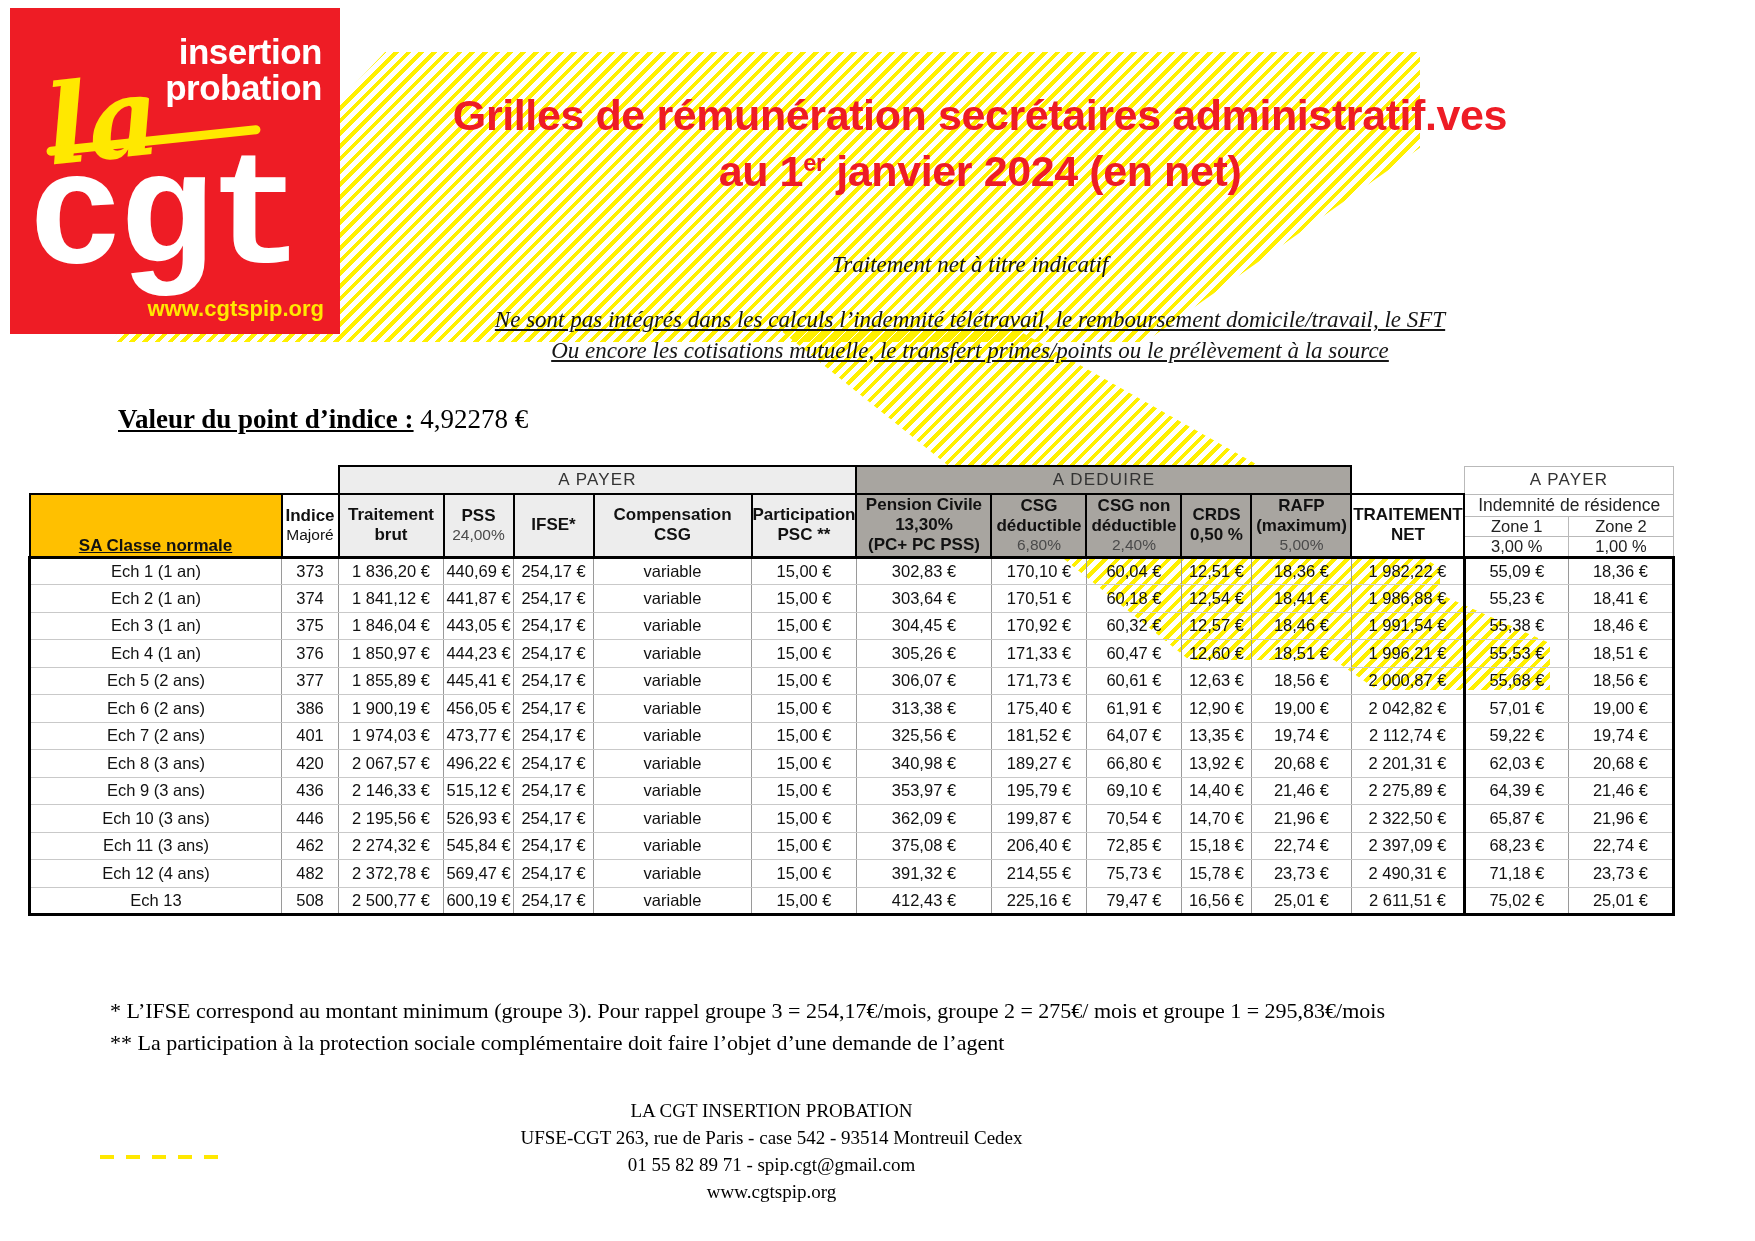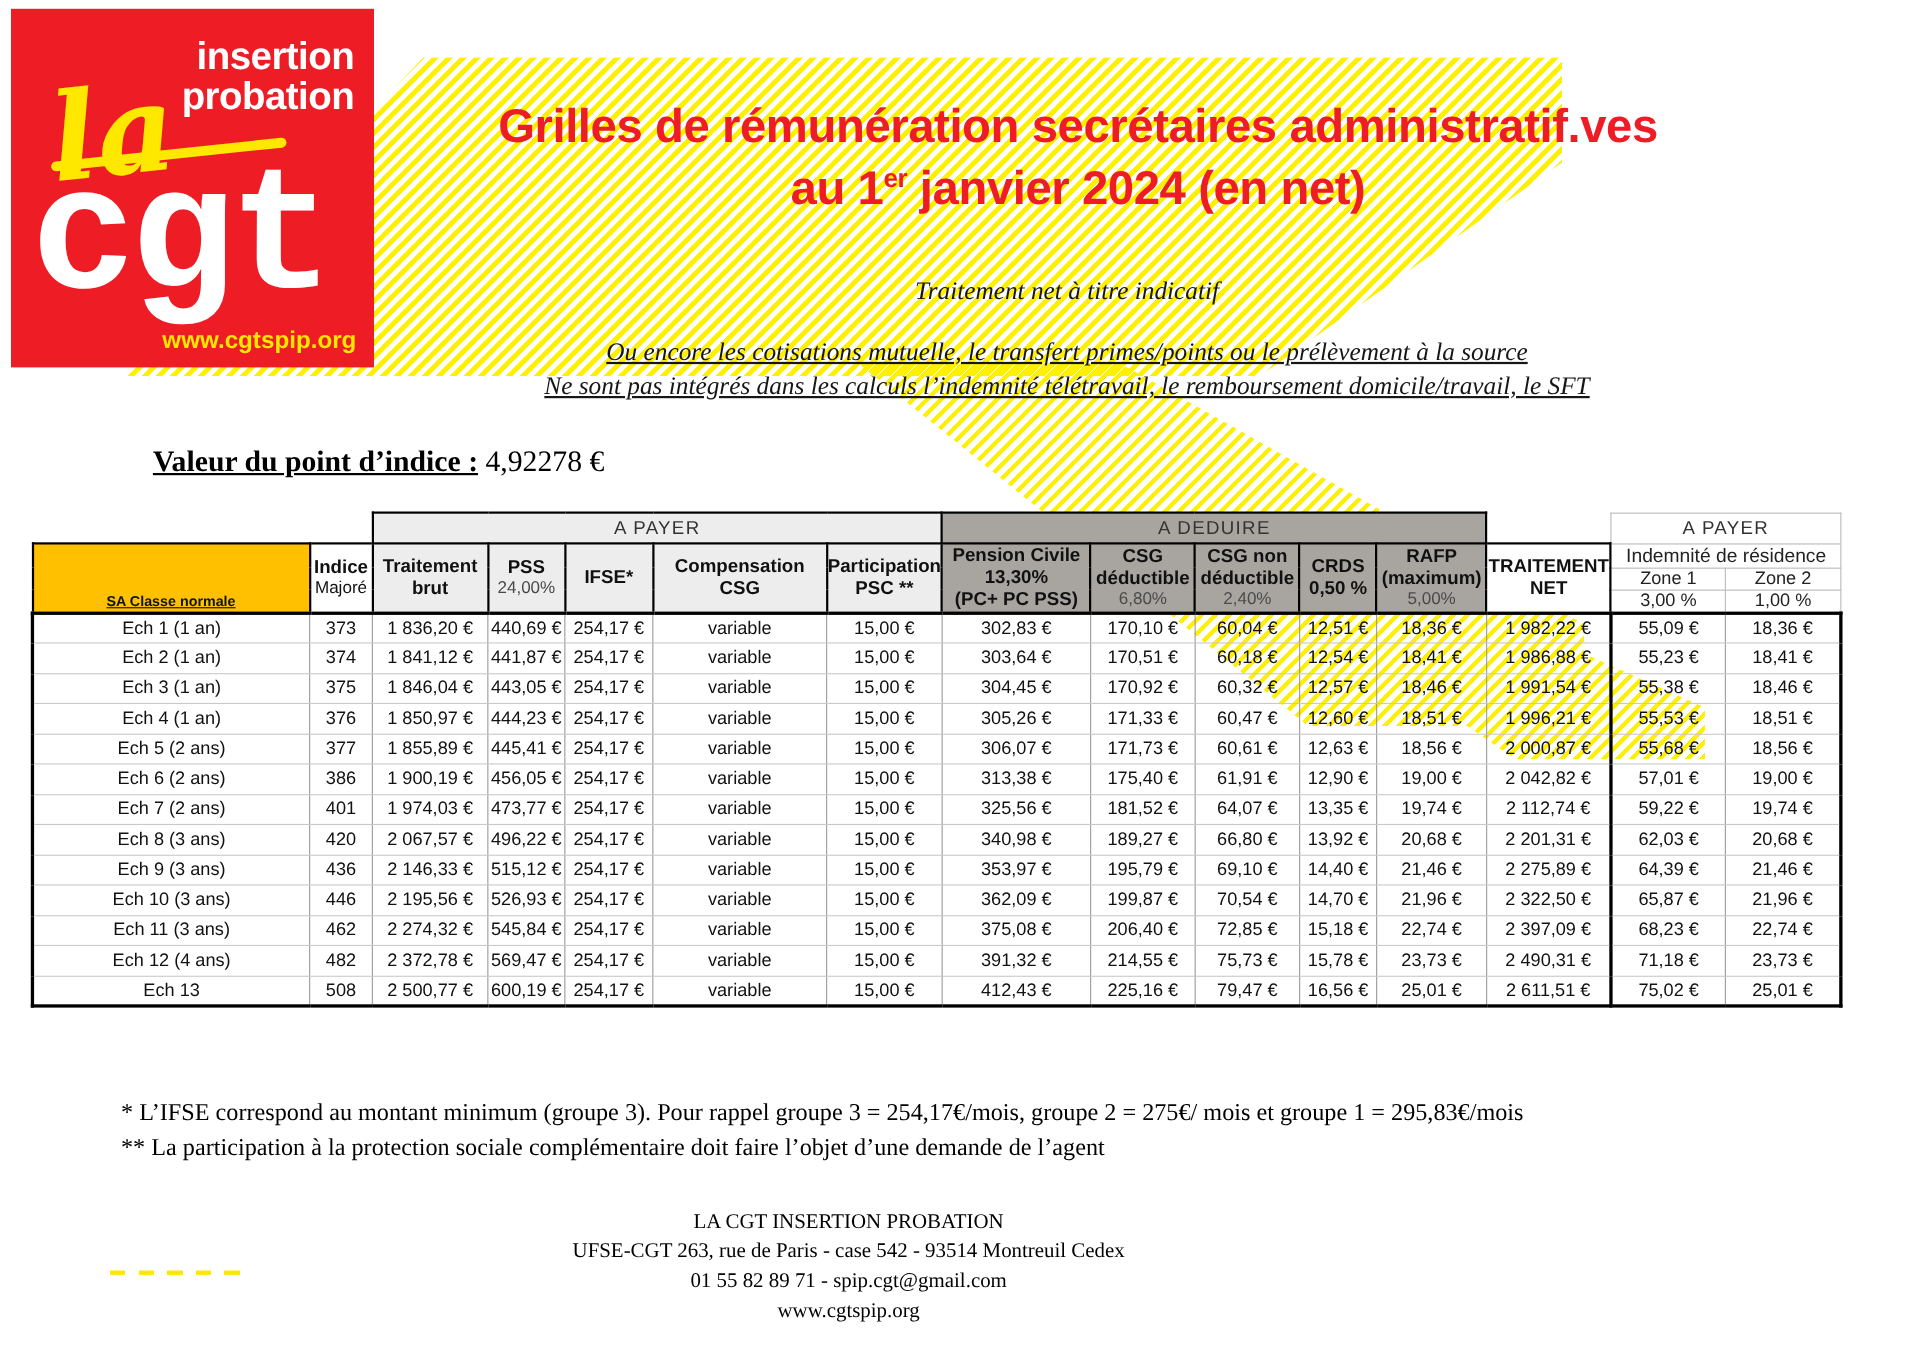--- a/index.html
+++ b/index.html
@@ -112,21 +112,21 @@
   }
   .sub1 { font-size: 23px; margin-bottom: 26px; }
   .sub2 { font-size: 23px; text-decoration: underline; line-height: 1.35; }
 
   
   #point-value {
     position: absolute; left: 118px; top: 404px; z-index: 4;
     font-family: "Liberation Serif", serif;
     font-size: 27px; color: #000;
   }
-  #point-value .pv-label { font-weight: bold; text-decoration: underline; margin-left: 21px; }
+  #point-value .pv-label { font-weight: bold; text-decoration: underline; }
 
   
   #grid {
     position: absolute; left: 28px; top: 465px;
     z-index: 4;
     border-collapse: collapse;
     font-family: "Liberation Sans", sans-serif;
     font-size: 16.5px;
     color: #111;
   }
@@ -155,21 +155,21 @@
   .hd .sml { font-weight: normal; font-size: 15.5px; display:block; }
 
   .hd-orange {
     background: #ffc000;
     border: 2.5px solid #000;
     text-align: center;
     vertical-align: bottom;
     padding-bottom: 7px;
   }
   .hd-orange span {
-    font-weight: bold; font-size: 13px; text-decoration: underline; color:#111;
+    font-weight: bold; font-size: 17px; text-decoration: underline; color:#111;
   }
 
   .hd-res {
     border: 1px solid #b9b9b9;
     text-align: center;
     background: #fff;
     font-size: 16.5px;
     color: #222;
     padding: 3px 2px;
   }
@@ -227,22 +227,22 @@
   <div class="main-title">
     <div>Grilles de rémunération secrétaires administratif.ves</div>
     <div>
       <span>au 1</span><sup>er</sup><span> janvier 2024 (en net)</span>
     </div>
   </div>
 </div>
 
 <div id="subtitle-wrap">
   <div class="sub1">Traitement net à titre indicatif</div>
+  <div class="sub2">Ne sont pas intégrés dans les calculs l’indemnité télétravail, le remboursement domicile/travail, le SFT</div>
   <div class="sub2">Ou encore les cotisations mutuelle, le transfert primes/points ou le prélèvement à la source</div>
-  <div class="sub2">Ne sont pas intégrés dans les calculs l’indemnité télétravail, le remboursement domicile/travail, le SFT</div>
 </div>
 
 <div id="point-value">
   <span class="pv-label">Valeur du point d’indice :</span><span> 4,92278 €</span>
 </div>
 
 <table id="grid">
   <colgroup>
     <col style="width:252px">
       <col style="width:57px">

